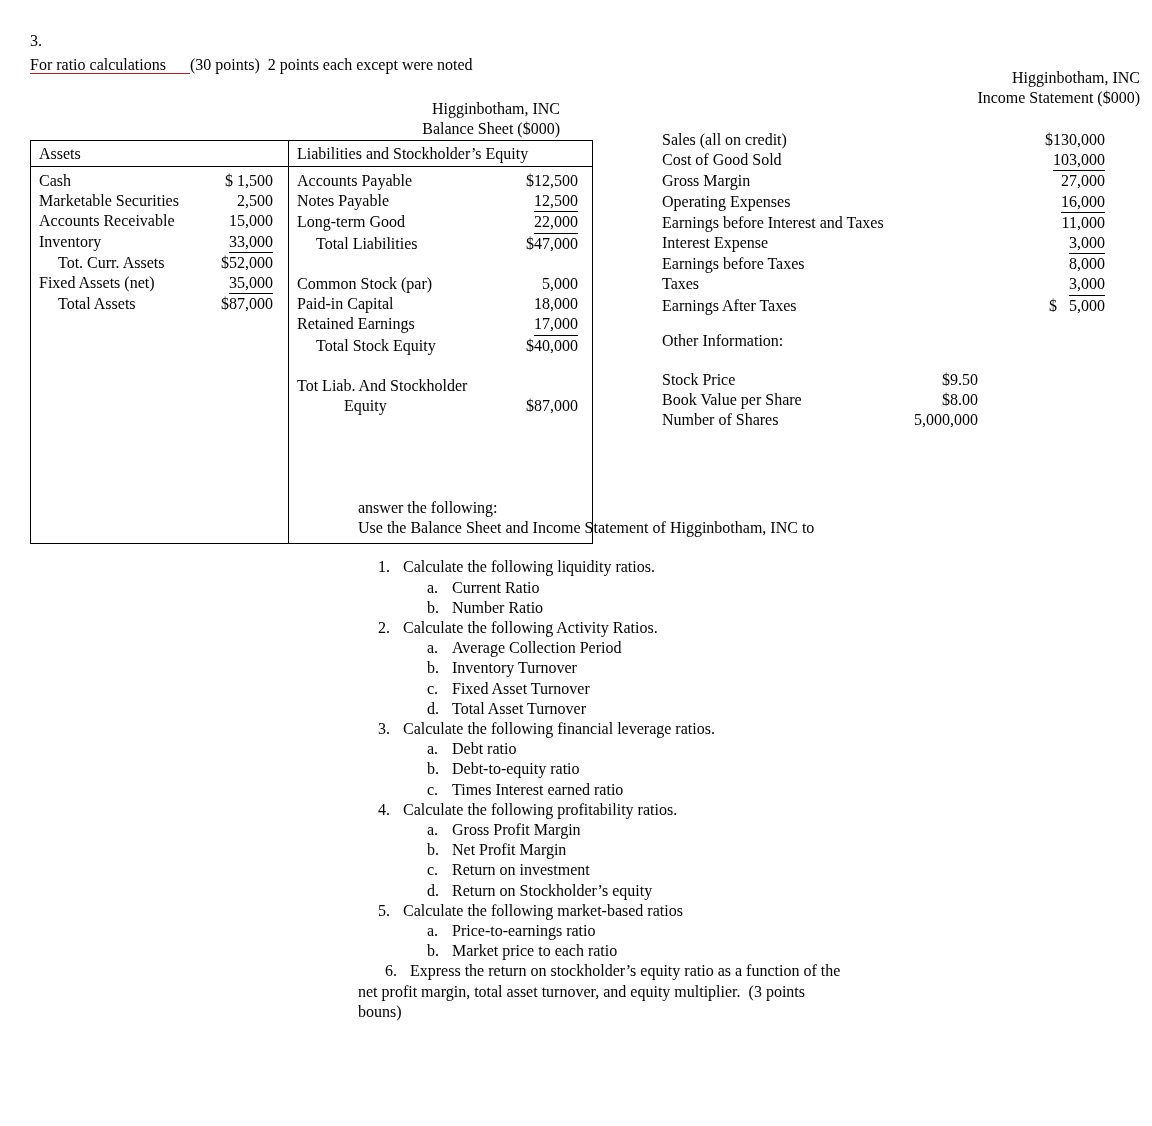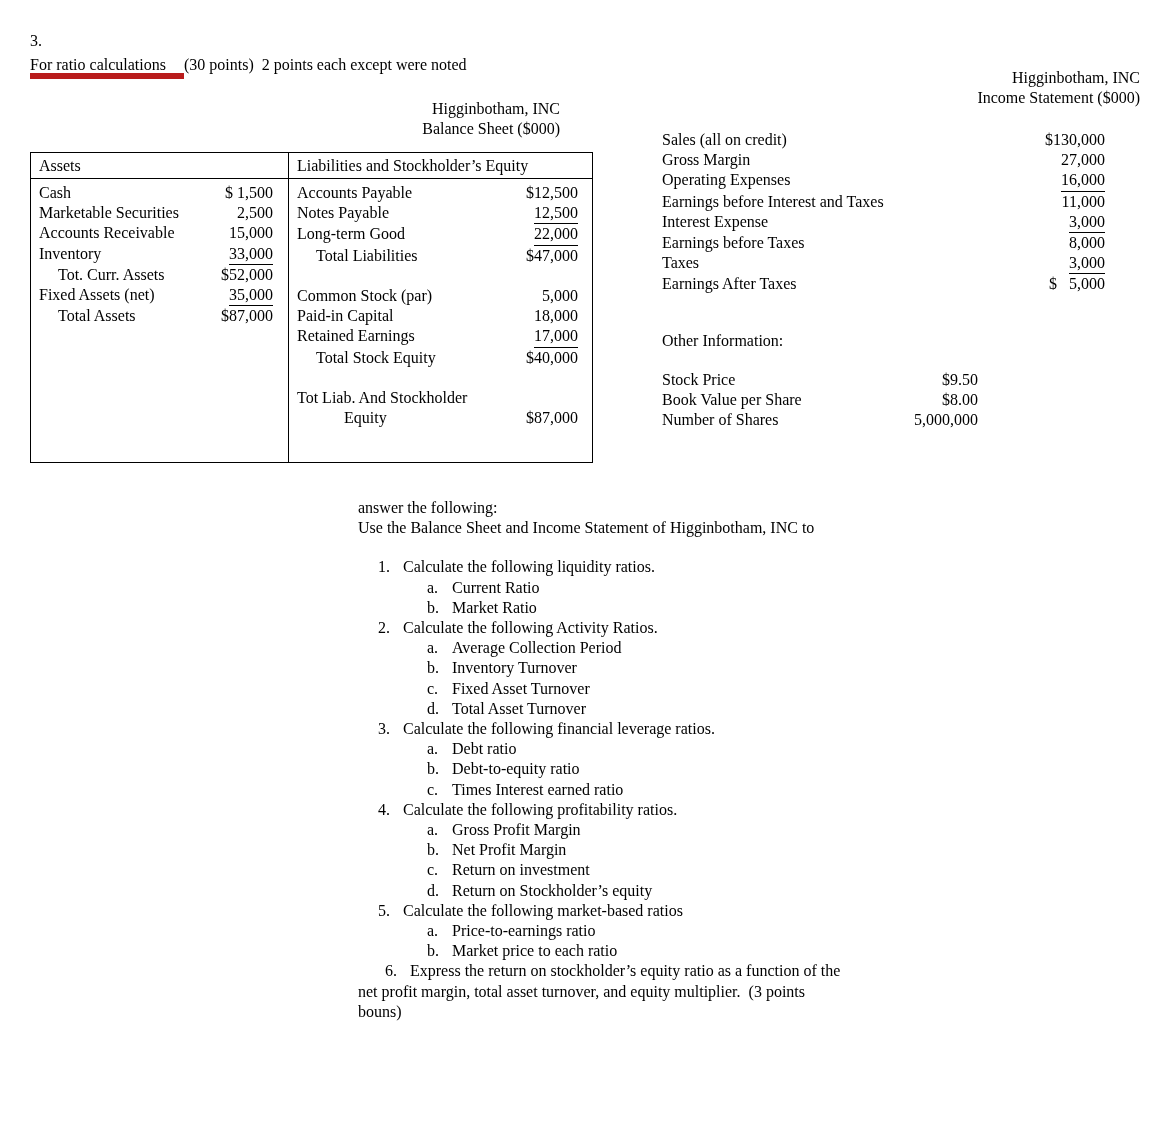--- a/index.html
+++ b/index.html
@@ -2,29 +2,29 @@
 <html><head>
 <meta charset="utf-8">
 <style>
   *{margin:0;padding:0;box-sizing:border-box}
   html,body{width:1152px;height:1126px}
   body{position:relative;background:#ffffff;color:#000;
        font-family:"Liberation Serif","DejaVu Serif",serif;font-size:16px;line-height:20.2px}
   .abs{position:absolute}
   .pre{white-space:pre}
   .center{text-align:right}
-  .underlined{border-bottom:6px solid #b91c1c;padding-right:14px;white-space:pre}
+  .underlined{border-bottom:1px solid #b91c1c;padding-right:20px;white-space:pre}
   
   .fin-row{display:flex;white-space:pre;line-height:20.2px}
   .fin-row .val{margin-left:auto}
   .u{border-bottom:1px solid #000}
   .ind1{padding-left:19px}
   .ind2{padding-left:47px}
   
-  #bs-table{left:30px;top:152px;width:563px;height:311px;border:1px solid #000;display:flex}
+  #bs-table{left:30px;top:140px;width:563px;height:404px;border:1px solid #000;display:flex}
   .bs-col-left{width:258px;border-right:1px solid #000}
   .bs-col-right{flex:1}
   .bs-head{height:26px;border-bottom:1px solid #000;padding:3px 0 0 8px}
   .bs-body-left{padding:4px 15px 0 8px}
   .bs-body-right{padding:4px 14px 0 8px}
   
   .q-line{display:flex;line-height:20.2px;white-space:pre}
   .q-marker{display:inline-block;flex:0 0 25px;width:25px}
   .ml20{margin-left:20px}
   .ml27{margin-left:27px}
@@ -76,20 +76,21 @@
   </div>
 </div>
 
 <div class="abs center" style="left:700px;top:68px;width:440px">
   <div>Higginbotham, INC</div>
   <div>Income Statement ($000)</div>
 </div>
 
 <div class="abs" id="is-rows" style="left:662px;top:130px;width:443px">
     <div class="fin-row"><span class="lbl">Sales (all on credit)</span><span class="val">$130,000</span></div>
+    <div class="fin-row"><span class="lbl">Cost of Good Sold</span><span class="val u">103,000</span></div>
     <div class="fin-row"><span class="lbl">Gross Margin</span><span class="val">27,000</span></div>
     <div class="fin-row"><span class="lbl">Operating Expenses</span><span class="val u">16,000</span></div>
     <div class="fin-row"><span class="lbl">Earnings before Interest and Taxes</span><span class="val">11,000</span></div>
     <div class="fin-row"><span class="lbl">Interest Expense</span><span class="val u">3,000</span></div>
     <div class="fin-row"><span class="lbl">Earnings before Taxes</span><span class="val">8,000</span></div>
     <div class="fin-row"><span class="lbl">Taxes</span><span class="val u">3,000</span></div>
     <div class="fin-row"><span class="lbl">Earnings After Taxes</span><span class="val">$   5,000</span></div>
   </div>
 
 <div class="abs" style="left:662px;top:331px">Other Information:</div>
@@ -98,21 +99,21 @@
     <div class="fin-row"><span class="lbl">Book Value per Share</span><span class="val">$8.00</span></div>
     <div class="fin-row"><span class="lbl">Number of Shares</span><span class="val">5,000,000</span></div>
   </div>
 
 <div class="abs" style="left:358px;top:498px;width:580px">
   <div>answer the following:</div>
   <div>Use the Balance Sheet and Income Statement of Higginbotham, INC to</div>
   <div id="q-list" style="margin-top:19px">
       <div class="q-line ml20"><span class="q-marker">1.</span><span>Calculate the following liquidity ratios.</span></div>
       <div class="q-line ml69"><span class="q-marker">a.</span><span>Current Ratio</span></div>
-      <div class="q-line ml69"><span class="q-marker">b.</span><span>Market Ratio</span></div>
+      <div class="q-line ml69"><span class="q-marker">b.</span><span>Number Ratio</span></div>
       <div class="q-line ml20"><span class="q-marker">2.</span><span>Calculate the following Activity Ratios.</span></div>
       <div class="q-line ml69"><span class="q-marker">a.</span><span>Average Collection Period</span></div>
       <div class="q-line ml69"><span class="q-marker">b.</span><span>Inventory Turnover</span></div>
       <div class="q-line ml69"><span class="q-marker">c.</span><span>Fixed Asset Turnover</span></div>
       <div class="q-line ml69"><span class="q-marker">d.</span><span>Total Asset Turnover</span></div>
       <div class="q-line ml20"><span class="q-marker">3.</span><span>Calculate the following financial leverage ratios.</span></div>
       <div class="q-line ml69"><span class="q-marker">a.</span><span>Debt ratio</span></div>
       <div class="q-line ml69"><span class="q-marker">b.</span><span>Debt-to-equity ratio</span></div>
       <div class="q-line ml69"><span class="q-marker">c.</span><span>Times Interest earned ratio</span></div>
       <div class="q-line ml20"><span class="q-marker">4.</span><span>Calculate the following profitability ratios.</span></div>

